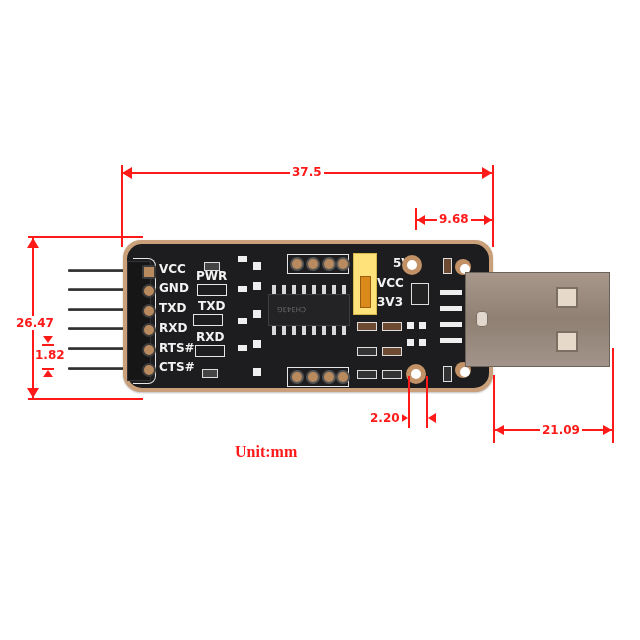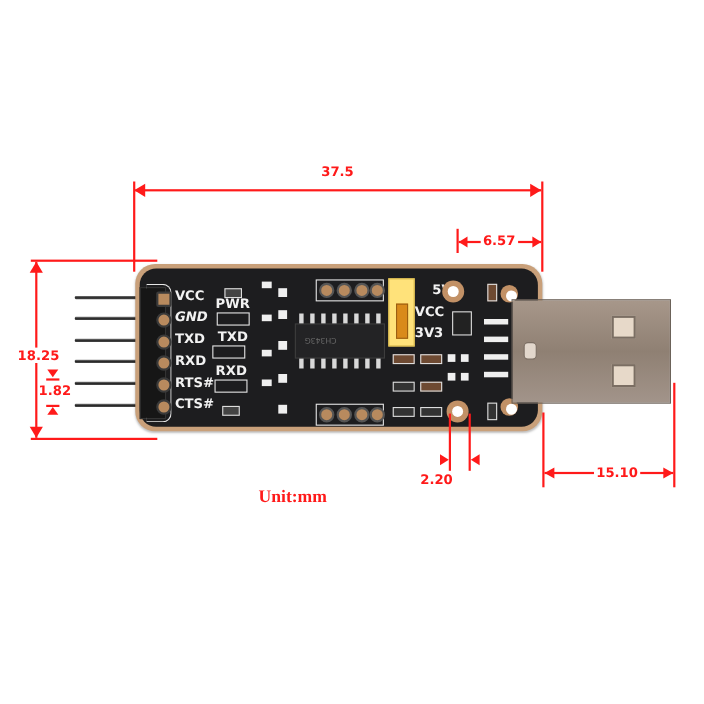--- a/index.html
+++ b/index.html
@@ -25,34 +25,34 @@
   .jumper{position:absolute;left:353px;top:253px;width:22px;height:60px;background:#ffe27a;border:1px solid #d9b94a;}
 </style>
 </head>
 <body>
 
 <div class="abs red" style="left:121px;top:165px;width:2px;height:82px;"></div>
 <div class="abs red" style="left:492px;top:165px;width:2px;height:82px;"></div>
 <div class="abs red" style="left:123px;top:172px;width:369px;height:2px;"></div>
 <div class="abs" style="left:122px;top:167px;width:0;height:0;border-top:6px solid transparent;border-bottom:6px solid transparent;border-right:10px solid #ff1a1a;"></div>
 <div class="abs" style="left:482px;top:167px;width:0;height:0;border-top:6px solid transparent;border-bottom:6px solid transparent;border-left:10px solid #ff1a1a;"></div>
-<div class="abs dim" style="left:290px;top:149px;">37.5</div>
+<div class="abs dim" style="left:290px;top:165px;">37.5</div>
 
 <div class="abs red" style="left:415px;top:208px;width:2px;height:22px;"></div>
 <div class="abs red" style="left:417px;top:219px;width:75px;height:2px;"></div>
 <div class="abs" style="left:417px;top:215px;border-top:5px solid transparent;border-bottom:5px solid transparent;border-right:8px solid #ff1a1a;"></div>
 <div class="abs" style="left:484px;top:215px;border-top:5px solid transparent;border-bottom:5px solid transparent;border-left:8px solid #ff1a1a;"></div>
-<div class="abs dim" style="left:437px;top:212px;">6.57</div>
+<div class="abs dim" style="left:437px;top:212px;">9.68</div>
 
 <div class="abs red" style="left:28px;top:236px;width:115px;height:2px;"></div>
 <div class="abs red" style="left:28px;top:398px;width:115px;height:2px;"></div>
 <div class="abs red" style="left:32px;top:238px;width:2px;height:160px;"></div>
 <div class="abs" style="left:27px;top:238px;border-left:6px solid transparent;border-right:6px solid transparent;border-bottom:10px solid #ff1a1a;"></div>
 <div class="abs" style="left:27px;top:388px;border-left:6px solid transparent;border-right:6px solid transparent;border-top:10px solid #ff1a1a;"></div>
-<div class="abs dim" style="left:14px;top:316px;">18.25</div>
+<div class="abs dim" style="left:14px;top:316px;">26.47</div>
 
 <div class="abs red" style="left:42px;top:344px;width:12px;height:2px;"></div>
 <div class="abs" style="left:43px;top:336px;border-left:5px solid transparent;border-right:5px solid transparent;border-top:7px solid #ff1a1a;"></div>
 <div class="abs red" style="left:42px;top:368px;width:12px;height:2px;"></div>
 <div class="abs" style="left:43px;top:370px;border-left:5px solid transparent;border-right:5px solid transparent;border-bottom:7px solid #ff1a1a;"></div>
 <div class="abs dim" style="left:33px;top:348px;background:transparent;">1.82</div>
 
 <div class="pin" style="left:68px;top:269px;width:60px;"></div>
 <div class="pin" style="left:68px;top:288px;width:60px;"></div>
 <div class="pin" style="left:68px;top:308px;width:60px;"></div>
@@ -66,21 +66,21 @@
 <div class="hdr"></div>
 <div class="outline" style="left:133px;top:258px;width:22px;height:124px;border-radius:0 8px 8px 0;border-left:none;"></div>
 <div class="pad" style="left:142px;top:265px;border-radius:2px;"></div>
 <div class="pad" style="left:142px;top:284px;"></div>
 <div class="pad" style="left:142px;top:304px;"></div>
 <div class="pad" style="left:142px;top:323px;"></div>
 <div class="pad" style="left:142px;top:343px;"></div>
 <div class="pad" style="left:142px;top:363px;"></div>
 
 <div class="silk" style="left:159px;top:263px;">VCC</div>
-<div class="silk" style="left:159px;top:282px;font-style:italic;">GND</div>
+<div class="silk" style="left:159px;top:282px;">GND</div>
 <div class="silk" style="left:159px;top:302px;">TXD</div>
 <div class="silk" style="left:159px;top:322px;">RXD</div>
 <div class="silk" style="left:159px;top:342px;">RTS#</div>
 <div class="silk" style="left:159px;top:361px;">CTS#</div>
 
 <div class="silk" style="left:196px;top:270px;">PWR</div>
 <div class="outline" style="left:197px;top:284px;width:28px;height:10px;"></div>
 <div class="silk" style="left:198px;top:300px;">TXD</div>
 <div class="outline" style="left:193px;top:314px;width:28px;height:10px;"></div>
 <div class="silk" style="left:196px;top:331px;">RXD</div>
@@ -162,22 +162,22 @@
 </div>
 <div class="smd" style="left:440px;top:290px;width:22px;height:5px;"></div>
 <div class="smd" style="left:440px;top:306px;width:22px;height:5px;"></div>
 <div class="smd" style="left:440px;top:322px;width:22px;height:5px;"></div>
 <div class="smd" style="left:440px;top:338px;width:22px;height:5px;"></div>
 
 <div class="abs red" style="left:408px;top:376px;width:2px;height:52px;"></div>
 <div class="abs red" style="left:426px;top:376px;width:2px;height:52px;"></div>
 <div class="abs" style="left:400px;top:413px;border-top:5px solid transparent;border-bottom:5px solid transparent;border-left:8px solid #ff1a1a;"></div>
 <div class="abs" style="left:428px;top:413px;border-top:5px solid transparent;border-bottom:5px solid transparent;border-right:8px solid #ff1a1a;"></div>
-<div class="abs dim" style="left:380px;top:411px;margin-top:18px;">2.20</div>
+<div class="abs dim" style="left:368px;top:411px;">2.20</div>
 
 <div class="abs red" style="left:493px;top:375px;width:2px;height:68px;"></div>
 <div class="abs red" style="left:612px;top:348px;width:2px;height:95px;"></div>
 <div class="abs red" style="left:495px;top:429px;width:117px;height:2px;"></div>
 <div class="abs" style="left:495px;top:425px;border-top:5px solid transparent;border-bottom:5px solid transparent;border-right:9px solid #ff1a1a;"></div>
 <div class="abs" style="left:603px;top:425px;border-top:5px solid transparent;border-bottom:5px solid transparent;border-left:9px solid #ff1a1a;"></div>
-<div class="abs dim" style="left:540px;top:423px;">15.10</div>
+<div class="abs dim" style="left:540px;top:423px;">21.09</div>
 
 <div class="abs" style="left:235px;top:443px;color:#ff1a1a;font-weight:bold;font-size:16px;font-family:'Liberation Serif',serif;">Unit:mm</div>
 
 </body></html>

